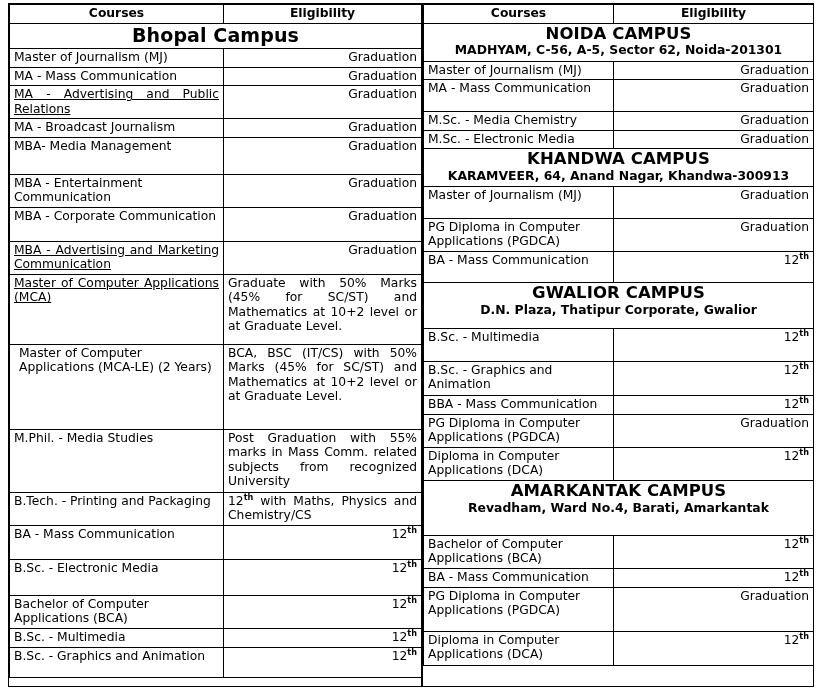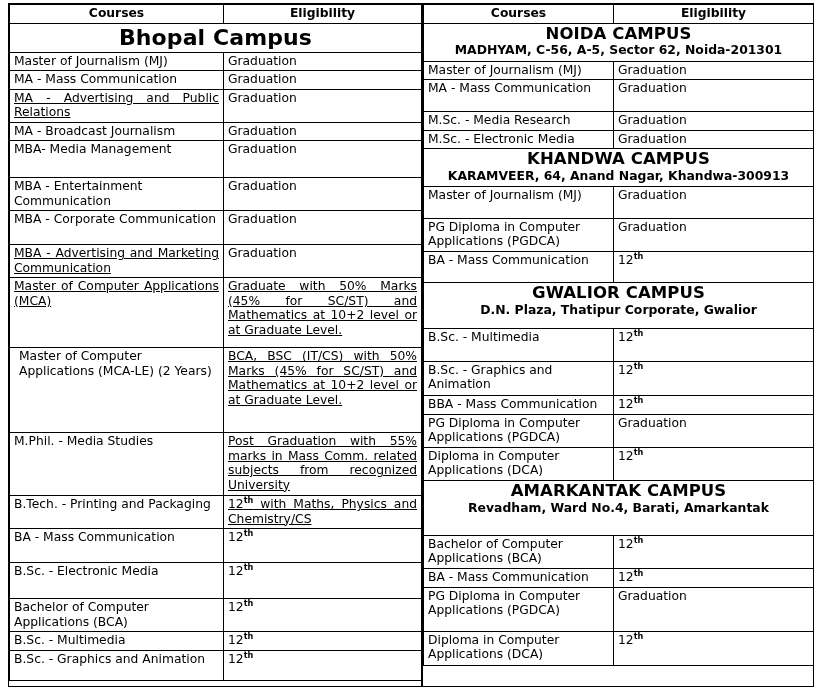--- a/index.html
+++ b/index.html
@@ -55,29 +55,29 @@
     text-align: center;
     padding-top: 2px;
     padding-bottom: 3px;
   }
   .campus-name {
     font-weight: bold;
     font-size: 16.5px;
     letter-spacing: 0.1px;
     line-height: 1.15;
   }
-  .campus-name.mixed { font-size: 22px; }
+  .campus-name.mixed { font-size: 19px; }
   .campus-addr {
     font-weight: bold;
     font-size: 12.4px;
     line-height: 1.2;
     margin-top: 0px;
   }
-  td.elig { text-align: left; }
-  td.just { text-align: justify; text-align-last: left; hyphens: none; text-decoration: underline; }
+  td.elig { text-align: right; }
+  td.just { text-align: justify; text-align-last: left; hyphens: none; }
   td.just-course { text-align: justify; text-align-last: left; text-decoration: underline; }
   sup { font-size: 0.66em; vertical-align: super; line-height: 0; font-weight: bold; }
 </style>
 </head>
 <body>
 
 <div id="sheet">
 
   <div class="half" id="half-left">
     <table class="grid">
@@ -186,21 +186,21 @@
           </tr>
           <tr>
             <td style="height: 18px;">Master of Journalism (MJ)</td>
             <td class="elig">Graduation</td>
           </tr>
           <tr>
             <td style="height: 32px;">MA - Mass Communication</td>
             <td class="elig">Graduation</td>
           </tr>
           <tr>
-            <td style="height: 18px;">M.Sc. - Media Research</td>
+            <td style="height: 18px;">M.Sc. - Media Chemistry</td>
             <td class="elig">Graduation</td>
           </tr>
           <tr>
             <td style="height: 18px;">M.Sc. - Electronic Media</td>
             <td class="elig">Graduation</td>
           </tr>
           <tr>
             <td class="campus-cell" colspan="2" style="height: 37px; text-align: center;">
               <div class="campus-name">KHANDWA CAMPUS</div>
               <div class="campus-addr">KARAMVEER, 64, Anand Nagar, Khandwa-300913</div>

